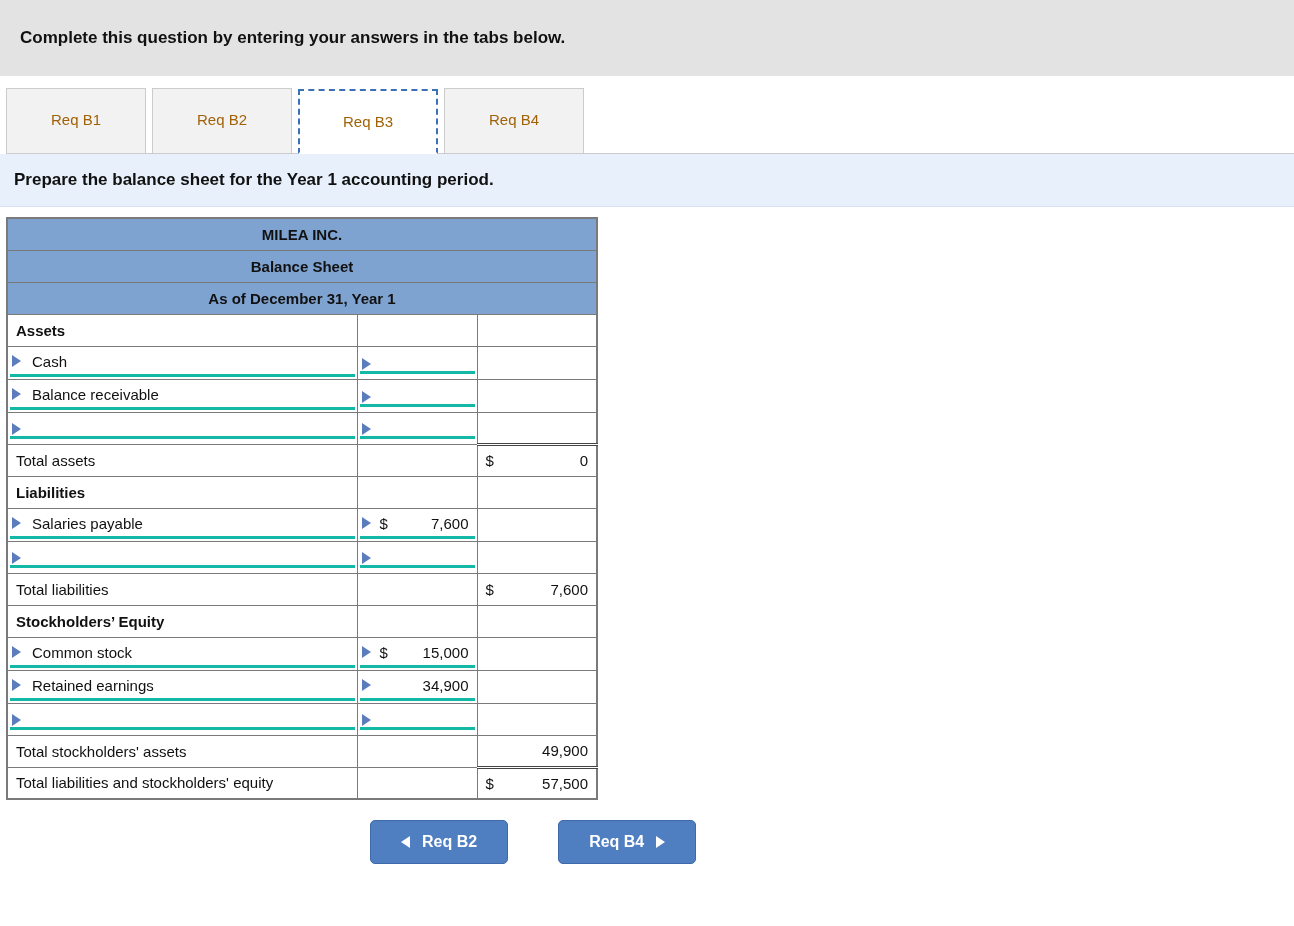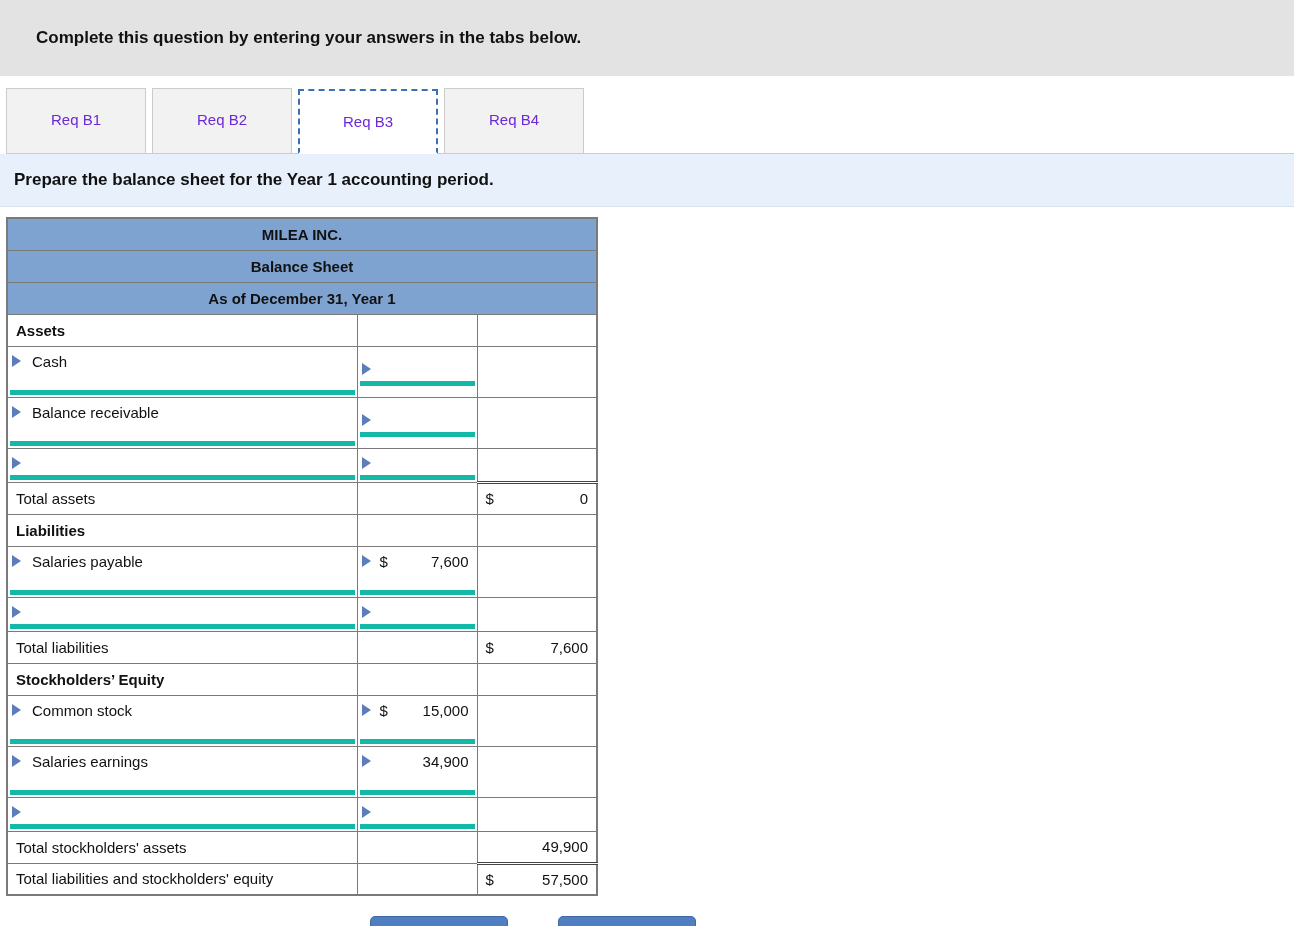--- a/index.html
+++ b/index.html
@@ -6,38 +6,38 @@
   body {
     margin: 0;
     font-family: Arial, Helvetica, sans-serif;
     font-size: 15px;
     color: #111;
     background: #fff;
     width: 1294px;
   }
   .instruction-bar {
     background: #e3e3e3;
-    padding: 28px 36px;
+    padding: 28px 20px;
     font-weight: bold;
     font-size: 17px;
   }
   .tabs-row {
     display: flex;
     margin: 12px 0 0 6px;
     border-bottom: 1px solid #ccc;
   }
   .tab {
     background: #f2f2f2;
     border: 1px solid #ccc;
     border-bottom: none;
     padding: 22px 30px;
     font-size: 15px;
     margin-right: 6px;
     cursor: pointer;
-    color: #6d28d9;
+    color: #a16207;
     min-width: 140px;
     text-align: center;
   }
   .tab.active {
     background: #fff;
     border: 2px dashed #3b6fb6;
     border-bottom: 2px solid #fff;
     position: relative;
     top: 1px;
     text-align: center;
@@ -71,22 +71,22 @@
   .col-label { width: 350px; }
   .col-num   { width: 120px; text-align: right; white-space: nowrap; }
   .section-head { font-weight: bold; }
   .indent { padding-left: 22px !important; }
   .dd-cell {
     position: relative;
     padding: 2px !important;
   }
   .dd-inner {
     position: relative;
-    border-bottom: 5px solid #14b8a6;
-    padding: 4px 6px 20px 20px;
+    border-bottom: 3px solid #14b8a6;
+    padding: 4px 6px 4px 20px;
     min-height: 22px;
   }
   .dd-inner::before {
     content: "";
     position: absolute;
     left: 2px;
     top: 6px;
     width: 0; height: 0;
     border-top: 6px solid transparent;
     border-bottom: 6px solid transparent;
@@ -258,21 +258,21 @@
               <div class="num-with-sym">
                 <span>$</span>
                 <span class="num-val">15,000</span>
               </div>
             </div>
           </td>
     <td class="col-num"></td>
   </tr>
   <tr>
     <td class="col-label dd-cell">
-            <div class="dd-inner indent"><span>Salaries earnings</span></div>
+            <div class="dd-inner indent"><span>Retained earnings</span></div>
           </td>
     <td class="col-num dd-cell">
             <div class="dd-inner"><span class="num-val">34,900</span></div>
           </td>
     <td class="col-num"></td>
   </tr>
   <tr>
     <td class="col-label dd-cell">
             <div class="dd-inner"></div>
           </td>

